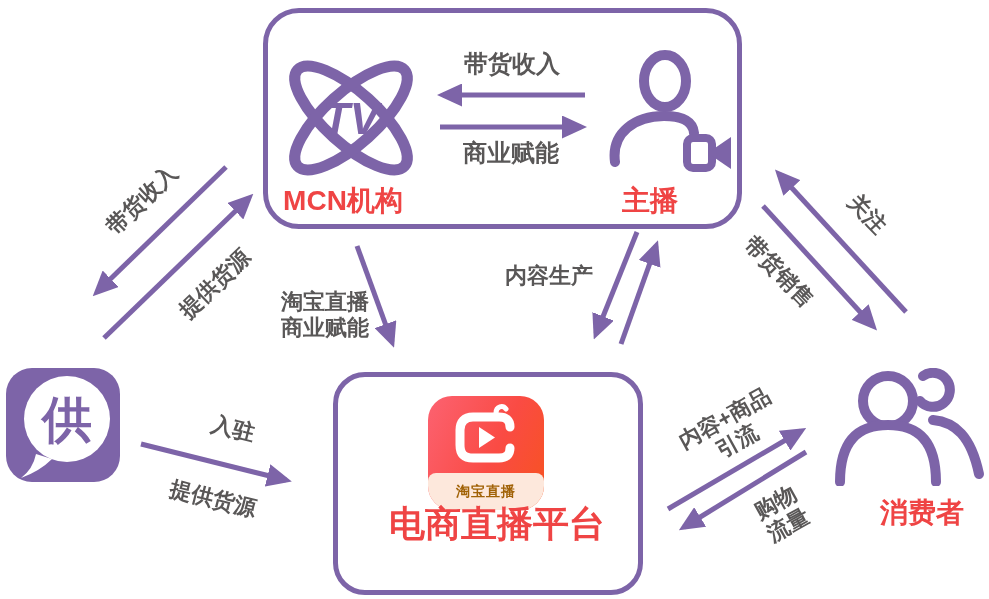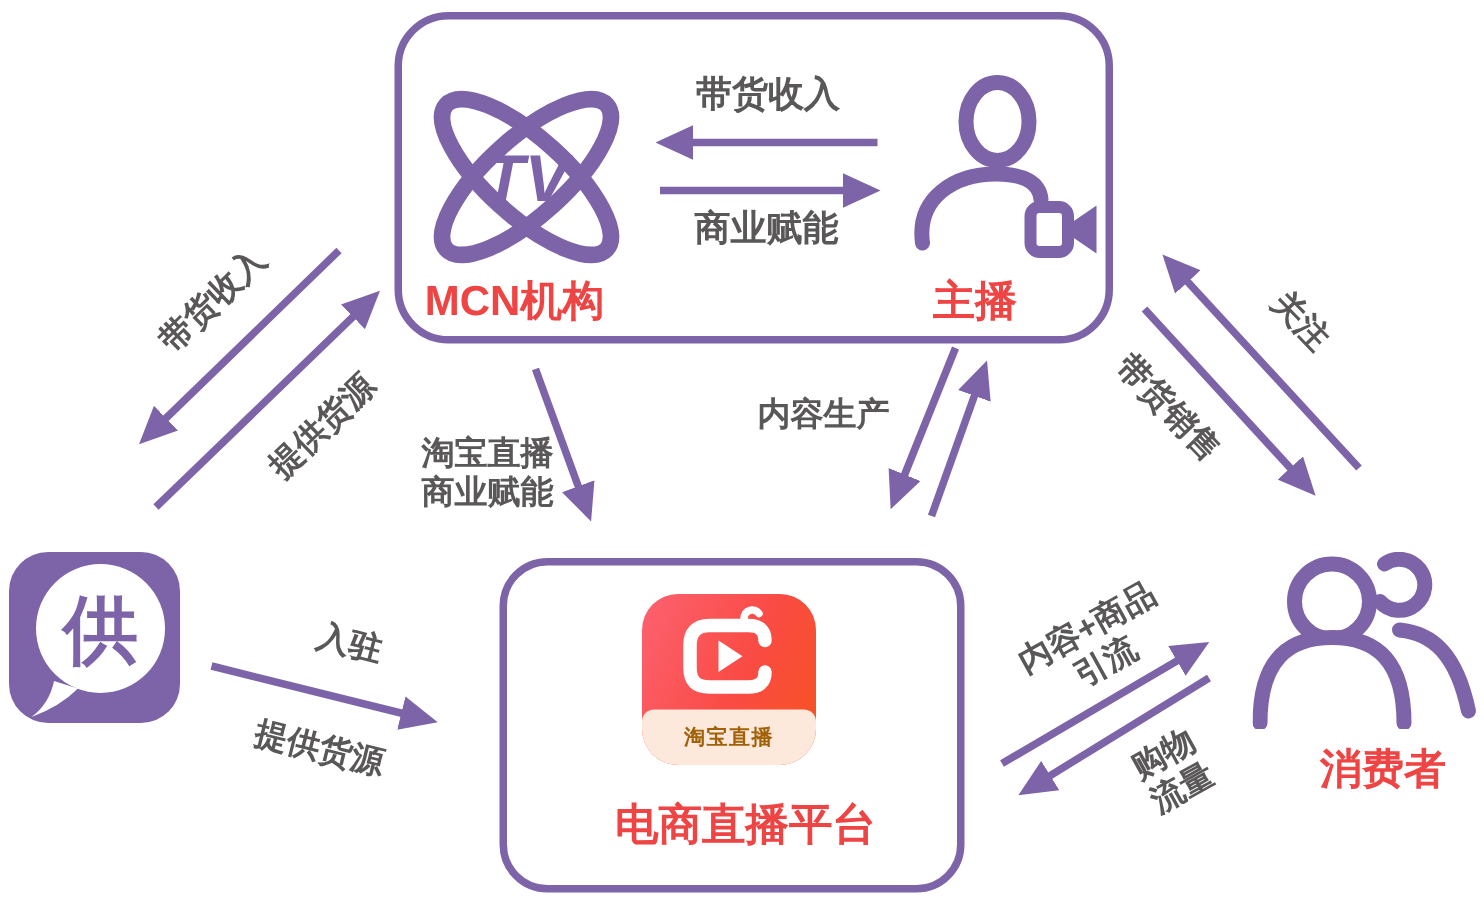--- a/index.html
+++ b/index.html
@@ -107,21 +107,21 @@
     <g fill="none" stroke="#7D64A8" stroke-linecap="round" stroke-width="10">
       <path d="M88 8 A17 17 0 1 1 85 33"></path>
       <path d="M98 52 C120 54 136 68 144 106"></path>
     </g>
     <circle cx="53" cy="33" r="25" fill="#ffffff" stroke="#7D64A8" stroke-width="10"></circle>
     <path d="M5 114 C5 72 24 57 53 57 C82 57 101 72 101 114" fill="#ffffff" stroke="#7D64A8" stroke-width="10" stroke-linecap="round"></path>
   </svg>
 
   <div class="node-lbl" style="left:343px;top:201px">MCN机构</div>
   <div class="node-lbl" style="left:650px;top:201px">主播</div>
-  <div class="node-lbl" style="left:497px;top:550px;font-size:29px">电商直播平台</div>
+  <div class="node-lbl" style="left:497px;top:524px;font-size:36px">电商直播平台</div>
   <div class="node-lbl" style="left:922px;top:513px">消费者</div>
 
   <div class="edge-lbl fs24" style="left:512px;top:64px">带货收入</div>
   <div class="edge-lbl fs24" style="left:511px;top:153px">商业赋能</div>
   <div class="edge-lbl rot-m44" style="left:142px;top:200px">带货收入</div>
   <div class="edge-lbl rot-m44" style="left:215px;top:284px">提供货源</div>
   <div class="edge-lbl rot-14" style="left:233px;top:429px">入驻</div>
   <div class="edge-lbl rot-14" style="left:213px;top:499px">提供货源</div>
   <div class="edge-lbl" style="left:325px;top:315px">
     <div>淘宝直播</div>

